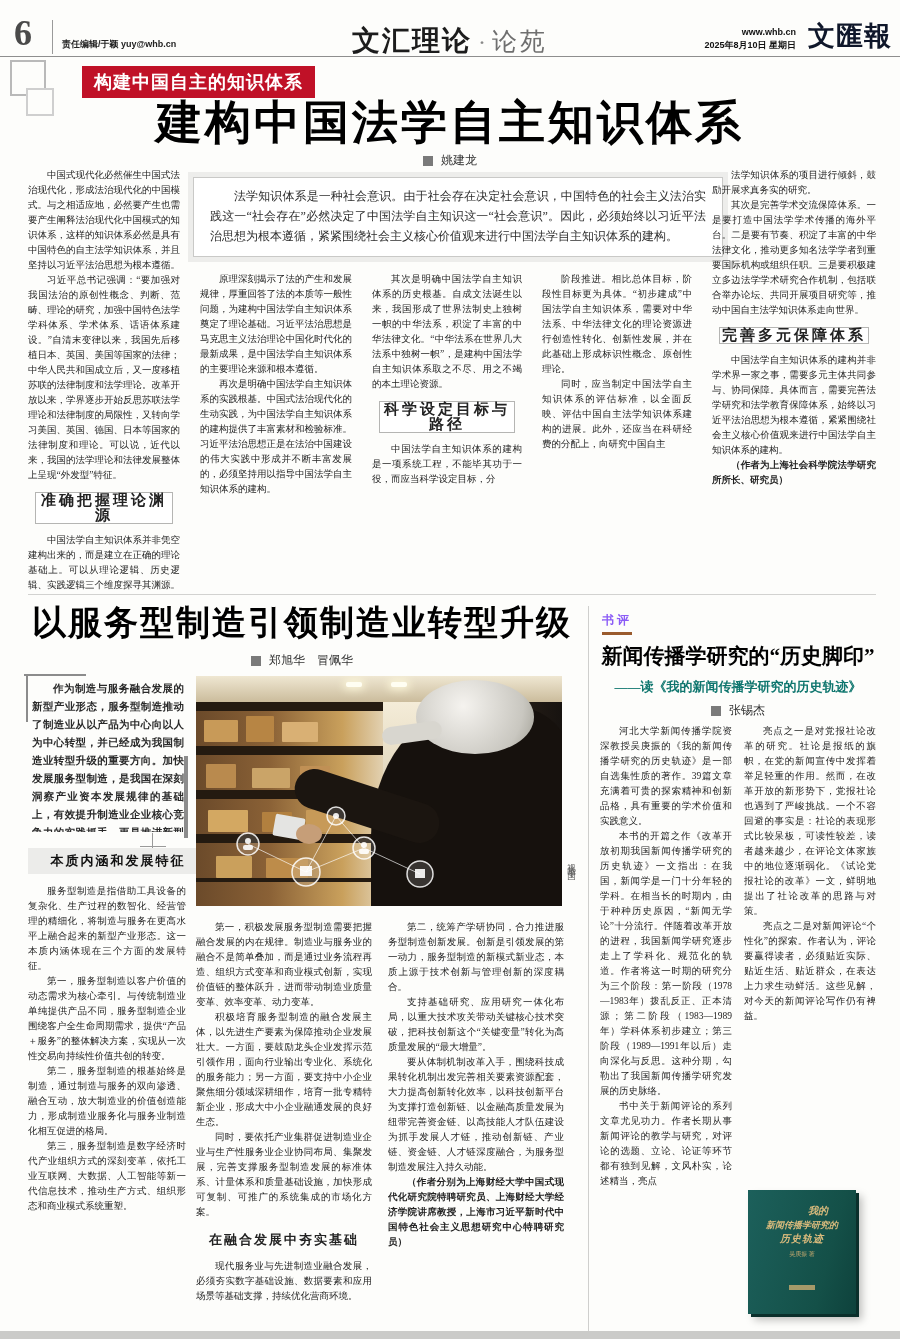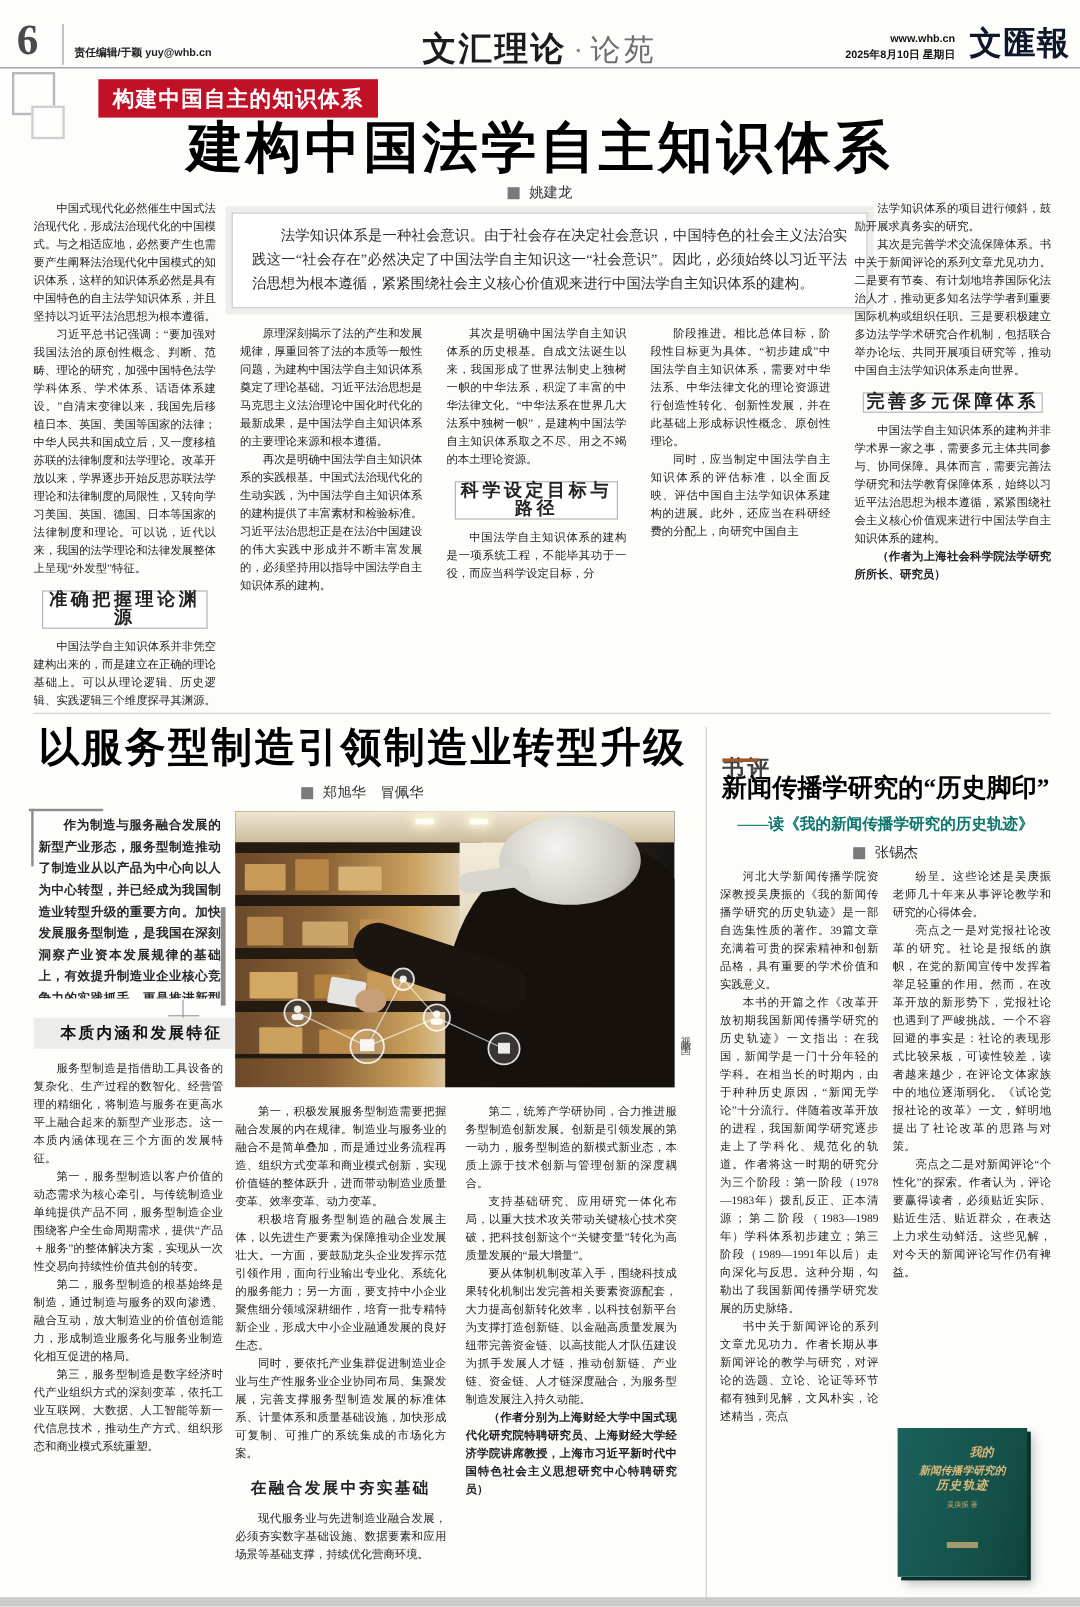--- a/index.html
+++ b/index.html
@@ -86,21 +86,21 @@
   .ph-arm{position:absolute;right:120px;top:110px;width:150px;height:40px;background:#1b1510;
          border-radius:20px;transform:rotate(18deg);}
   .ph-hand{position:absolute;right:240px;top:148px;width:26px;height:20px;border-radius:50%;background:#c69e78;}
   .ph-device{position:absolute;right:258px;top:140px;width:30px;height:22px;background:#e4e4e2;border-radius:2px;transform:rotate(10deg);}
   .ph-net{position:absolute;left:0;top:0;}
   .credit{left:566px;top:856px;writing-mode:vertical-rl;font-size:8.5px;color:#555;letter-spacing:3px;
           font-family:"Liberation Sans",sans-serif;}
   .attr2{font-weight:bold;text-indent:2em;margin:0;}
   
   .vline{left:588px;top:606px;width:1px;height:726px;background:#cfcfcd;}
-  .rv-label{left:602px;top:628px;font-size:18px;font-weight:bold;color:#404040;letter-spacing:3px;
+  .rv-label{left:602px;top:612px;font-size:12px;font-weight:bold;color:#8b5cf6;letter-spacing:3px;
             font-family:"Liberation Sans",sans-serif;}
   .rv-underline{left:602px;top:632px;width:30px;height:3px;background:#9a5b2d;}
   .rv-title{left:596px;top:642px;width:284px;text-align:center;font-size:21px;font-weight:900;color:#000;}
   .rv-sub{left:596px;top:678px;width:284px;text-align:center;font-size:13px;font-weight:bold;color:#0f766e;}
   .rv-byline{left:596px;top:702px;width:284px;}
   .rvc1{left:600px;top:724px;width:132px;height:606px;}
   .rvc2{left:744px;top:724px;width:132px;height:462px;}
   
   .book{left:748px;top:1190px;width:108px;height:124px;background:linear-gradient(105deg,#1c605b,#145048 70%,#0e423c);
         box-shadow:3px 3px 0 #0b2f2b, 6px 6px 8px rgba(0,0,0,.25);padding-top:14px;box-sizing:border-box;text-align:center;}
@@ -168,21 +168,21 @@
   </div>
   <div class="abs col a1c4">
     <div>
         <p class="para">阶段推进。相比总体目标，阶段性目标更为具体。“初步建成”中国法学自主知识体系，需要对中华法系、中华法律文化的理论资源进行创造性转化、创新性发展，并在此基础上形成标识性概念、原创性理论。</p>
         <p class="para">同时，应当制定中国法学自主知识体系的评估标准，以全面反映、评估中国自主法学知识体系建构的进展。此外，还应当在科研经费的分配上，向研究中国自主</p>
       </div>
   </div>
   <div class="abs col a1c5">
     <div>
         <p class="para">法学知识体系的项目进行倾斜，鼓励开展求真务实的研究。</p>
-        <p class="para">其次是完善学术交流保障体系。书中关于新闻评论的系列文章尤见功力。二是要有节奏、有计划地培养国际化法治人才，推动更多知名法学学者到重要国际机构或组织任职。三是要积极建立多边法学学术研究合作机制，包括联合举办论坛、共同开展项目研究等，推动中国自主法学知识体系走向世界。</p>
+        <p class="para">其次是完善学术交流保障体系。一是要打造中国法学学术传播的海外平台。二是要有节奏、积淀了丰富的中华法律文化，推动更多知名法学学者到重要国际机构或组织任职。三是要积极建立多边法学学术研究合作机制，包括联合举办论坛、共同开展项目研究等，推动中国自主法学知识体系走向世界。</p>
       </div>
     <div class="secbox">完善多元保障体系</div>
     <div>
         <p class="para">中国法学自主知识体系的建构并非学术界一家之事，需要多元主体共同参与、协同保障。具体而言，需要完善法学研究和法学教育保障体系，始终以习近平法治思想为根本遵循，紧紧围绕社会主义核心价值观来进行中国法学自主知识体系的建构。</p>
       </div>
     <p class="attr1">（作者为上海社会科学院法学研究所所长、研究员）</p>
   </div>
 
   <div class="abs mid-rule"></div>
 
@@ -291,21 +291,20 @@
   </div>
   <div class="abs col rvc1">
     <div>
         <p class="para">河北大学新闻传播学院资深教授吴庚振的《我的新闻传播学研究的历史轨迹》是一部自选集性质的著作。39篇文章充满着可贵的探索精神和创新品格，具有重要的学术价值和实践意义。</p>
         <p class="para">本书的开篇之作《改革开放初期我国新闻传播学研究的历史轨迹》一文指出：在我国，新闻学是一门十分年轻的学科。在相当长的时期内，由于种种历史原因，“新闻无学论”十分流行。伴随着改革开放的进程，我国新闻学研究逐步走上了学科化、规范化的轨道。作者将这一时期的研究分为三个阶段：第一阶段（1978—1983年）拨乱反正、正本清源；第二阶段（1983—1989年）学科体系初步建立；第三阶段（1989—1991年以后）走向深化与反思。这种分期，勾勒出了我国新闻传播学研究发展的历史脉络。</p>
         <p class="para">书中关于新闻评论的系列文章尤见功力。作者长期从事新闻评论的教学与研究，对评论的选题、立论、论证等环节都有独到见解，文风朴实，论述精当，亮点</p>
       </div>
   </div>
   <div class="abs col rvc2">
     <div>
-        <p class="para">纷呈。这些论述是吴庚振老师几十年来从事评论教学和研究的心得体会。</p>
         <p class="para">亮点之一是对党报社论改革的研究。社论是报纸的旗帜，在党的新闻宣传中发挥着举足轻重的作用。然而，在改革开放的新形势下，党报社论也遇到了严峻挑战。一个不容回避的事实是：社论的表现形式比较呆板，可读性较差，读者越来越少，在评论文体家族中的地位逐渐弱化。《试论党报社论的改革》一文，鲜明地提出了社论改革的思路与对策。</p>
         <p class="para">亮点之二是对新闻评论“个性化”的探索。作者认为，评论要赢得读者，必须贴近实际、贴近生活、贴近群众，在表达上力求生动鲜活。这些见解，对今天的新闻评论写作仍有裨益。</p>
       </div>
   </div>
   <div class="abs book">
     <p class="t1">我的</p>
     <p class="t2">新闻传播学研究的</p>
     <p class="t3">历史轨迹</p>
     <div class="ba">吴庚振 著</div>
     <div class="bp"></div>

